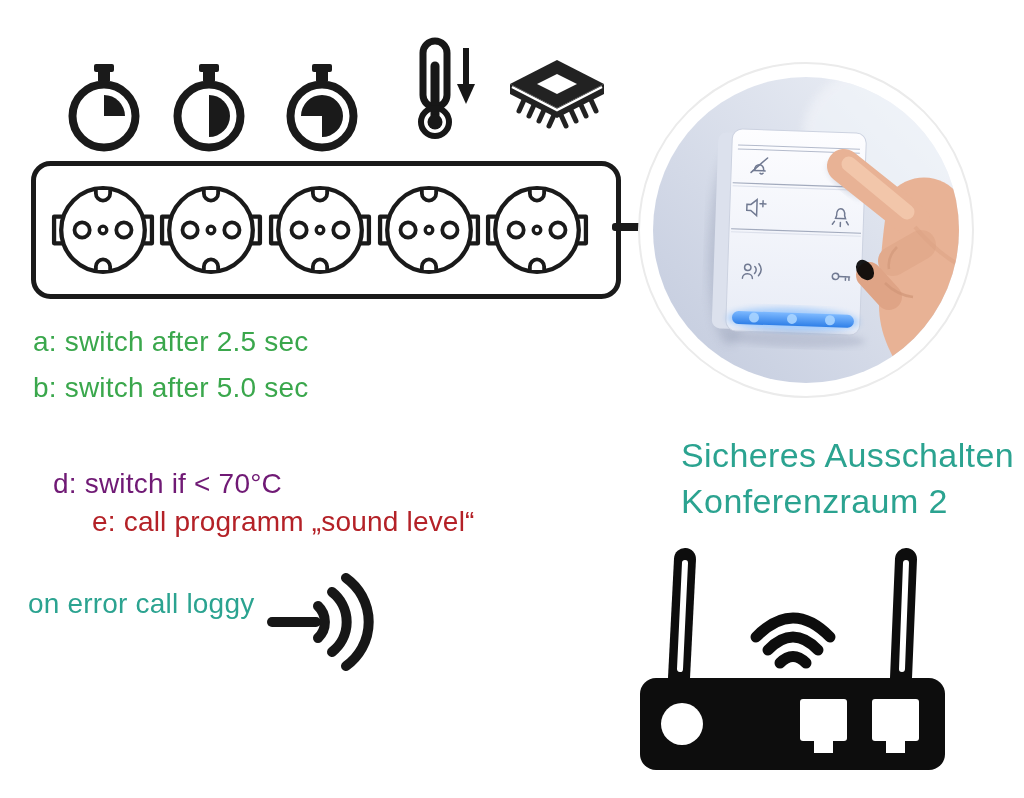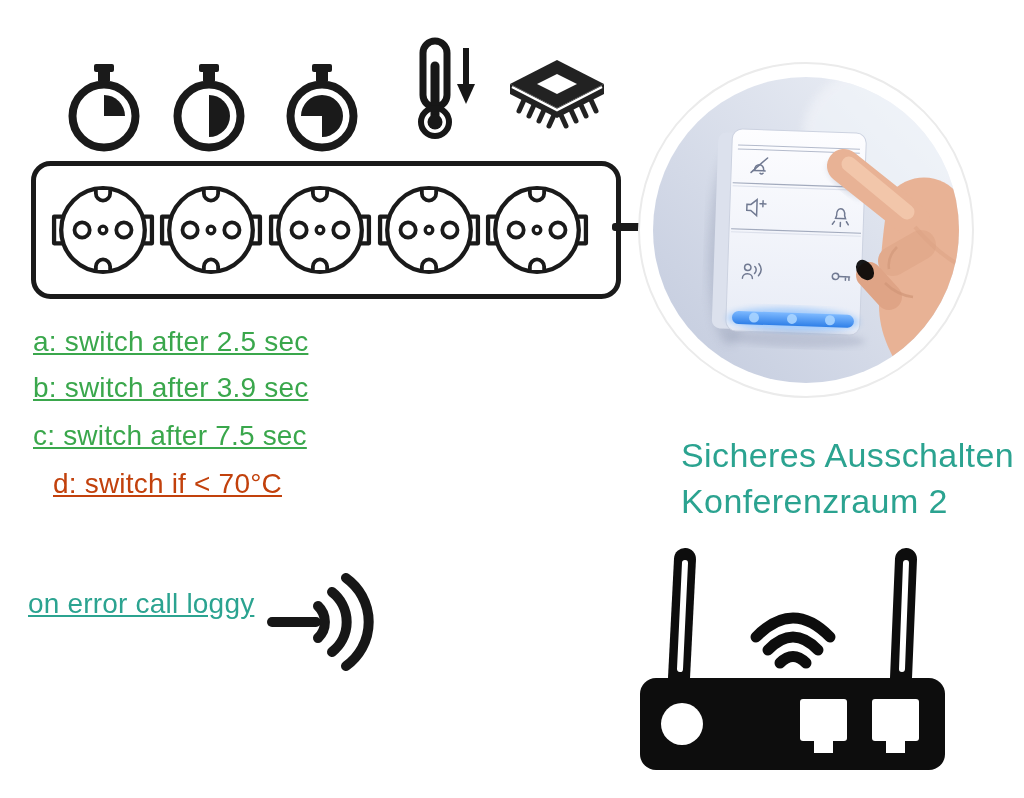--- a/index.html
+++ b/index.html
@@ -1,21 +1,21 @@
 <!DOCTYPE html>
 <html><head>
 <meta charset="utf-8">
 <style>
   html,body{margin:0;padding:0;background:#fff;}
   .stage{position:relative;width:1024px;height:798px;background:#ffffff;overflow:hidden;
          font-family:"Liberation Sans",sans-serif;}
   .abs{position:absolute;}
-  .lbl{position:absolute;font-size:28px;font-weight:500;letter-spacing:.2px;white-space:nowrap;text-decoration:underline;}
+  .lbl{position:absolute;font-size:28px;font-weight:500;letter-spacing:.2px;white-space:nowrap;}
   .green{color:#3aa74c;}
-  .purple{color:#c2410c;}
+  .purple{color:#701a75;}
   .red{color:#b42127;}
   .teal{color:#2ba390;}
   .caption{position:absolute;font-size:34px;font-weight:500;letter-spacing:.4px;color:#2ba390;white-space:nowrap;}
   .cord{position:absolute;left:612px;top:223px;width:38px;height:8px;background:#1a1a1a;border-radius:3px;z-index:0;}
   .photo-ring{position:absolute;left:638px;top:62px;width:336px;height:336px;border-radius:50%;
               background:#ffffff;border:2px solid #ebebeb;box-sizing:border-box;z-index:1;}
   .photo-clip{position:absolute;left:13px;top:13px;width:306px;height:306px;border-radius:50%;overflow:hidden;}
 </style>
 </head>
 <body>
@@ -92,23 +92,23 @@
     <use href="#socket" transform="translate(75,72) scale(0.95) translate(-55,-55)"></use>
     <use href="#socket" transform="translate(183,72) scale(0.95) translate(-55,-55)"></use>
     <use href="#socket" transform="translate(292,72) scale(0.95) translate(-55,-55)"></use>
     <use href="#socket" transform="translate(401,72) scale(0.95) translate(-55,-55)"></use>
     <use href="#socket" transform="translate(509,72) scale(0.95) translate(-55,-55)"></use>
   </svg>
 
   <div class="cord"></div>
 
   <div class="lbl green" style="left:33px;top:326px">a: switch after 2.5 sec</div>
-  <div class="lbl green" style="left:33px;top:372px">b: switch after 3.9 sec</div>
-  <div class="lbl green" style="left:33px;top:420px">c: switch after 7.5 sec</div>
+  <div class="lbl green" style="left:33px;top:372px">b: switch after 5.0 sec</div>
   <div class="lbl purple" style="left:53px;top:468px">d: switch if &lt; 70°C</div>
+  <div class="lbl red" style="left:92px;top:506px">e: call programm „sound level“</div>
   <div class="lbl teal" style="left:28px;top:588px">on error call loggy</div>
 
   <svg class="abs" style="left:266px;top:572px" width="112" height="102" viewBox="0 0 112 102">
     <g stroke="#171717" stroke-width="10" stroke-linecap="round" fill="none">
       <line x1="6" y1="50" x2="50" y2="50"></line>
       <path d="M52,34 A22,22 0 0 1 52,66"></path>
       <path d="M66,20 A38,38 0 0 1 66,80"></path>
       <path d="M80,6 A54,54 0 0 1 80,94"></path>
     </g>
   </svg>

